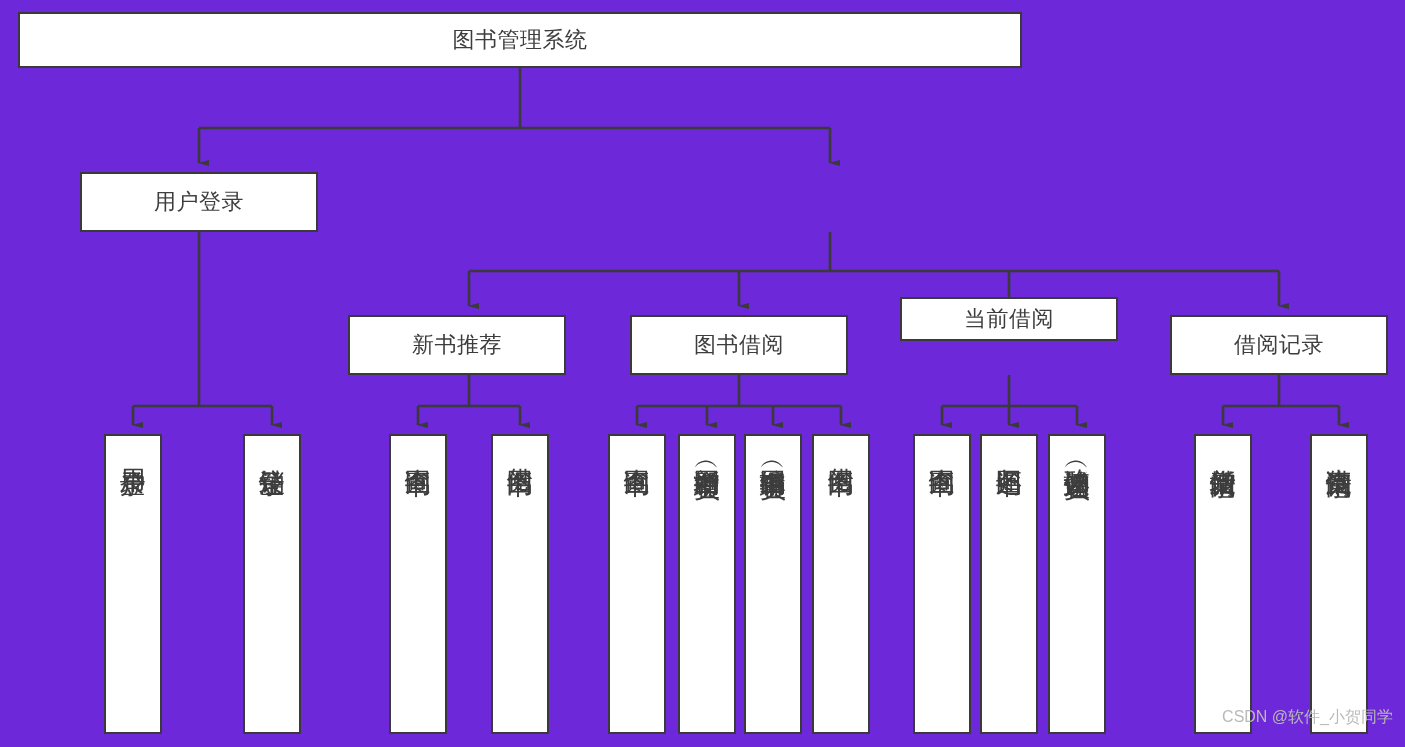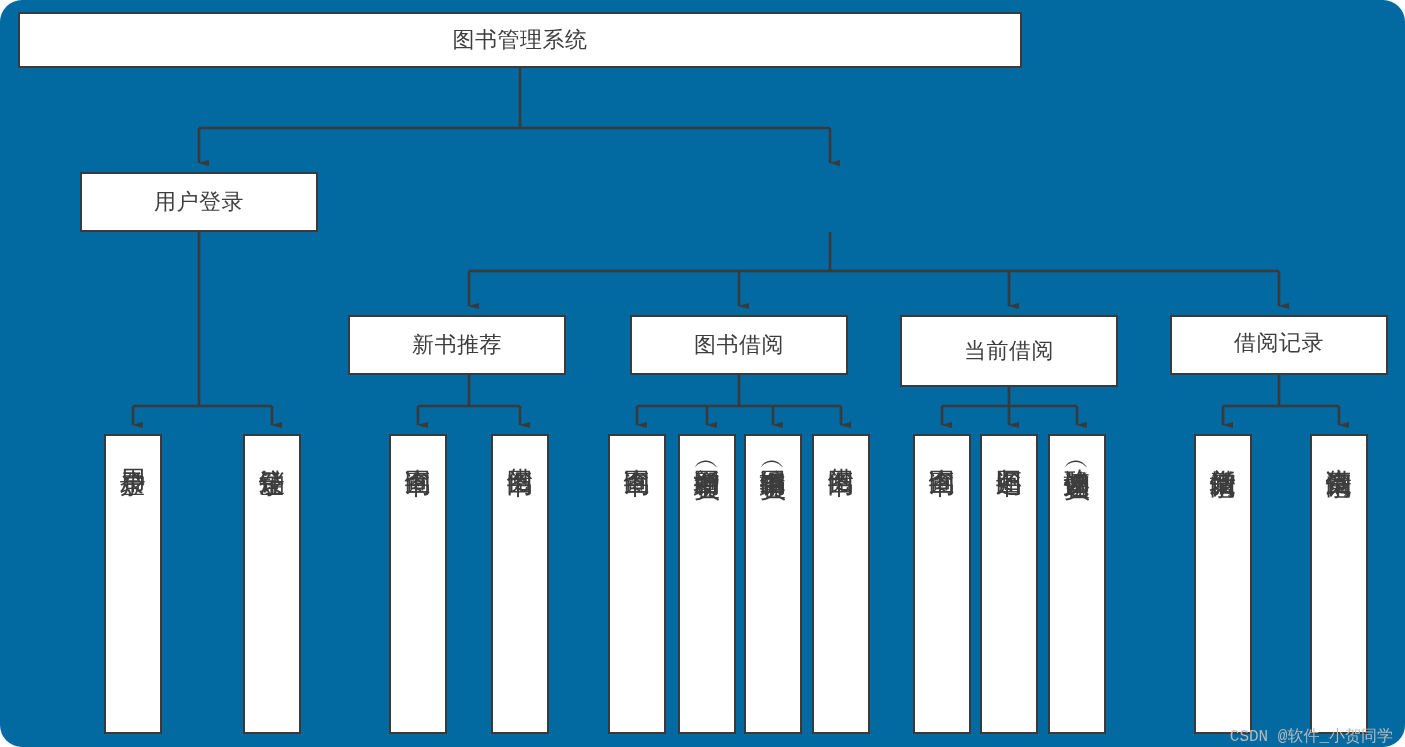--- a/index.html
+++ b/index.html
@@ -8,23 +8,22 @@
     padding: 0;
     background: #ffffff;
   }
   body {
     font-family: "DejaVu Sans", "Liberation Sans", sans-serif;
   }
   #canvas {
     position: relative;
     width: 1405px;
     height: 747px;
-    background: #0369a1;
+    background: #6d28d9;
     overflow: hidden;
-    border-radius: 22px;
   }
   svg.edges {
     position: absolute;
     left: 0;
     top: 0;
     width: 1405px;
     height: 747px;
     pointer-events: none;
   }
   .node {
@@ -58,26 +57,26 @@
     writing-mode: vertical-rl;
     text-orientation: upright;
     font-size: 26px;
     line-height: 1.02;
     letter-spacing: 1px;
     white-space: nowrap;
   }
   .watermark {
     position: absolute;
     right: 12px;
-    bottom: 0;
+    bottom: 19px;
     font-size: 16px;
     color: #b9b9b9;
     z-index: 5;
     white-space: nowrap;
-    font-family: Liberation Mono, monospace;
+    font-family: Liberation Sans, sans-serif;
   }
 </style>
 </head>
 <body>
 
 <div id="canvas">
 
   <svg class="edges" viewBox="0 0 1405 747" xmlns="http://www.w3.org/2000/svg">
     <defs>
       <marker id="arrow" markerWidth="10" markerHeight="12" refX="3" refY="10" orient="auto" markerUnits="userSpaceOnUse">
@@ -138,25 +137,25 @@
 
 
   <div class="node horiz" style="left:348px; top:315px; width:218px; height:60px;">
     <span class="label">新书推荐</span>
   </div>
 
   <div class="node horiz" style="left:630px; top:315px; width:218px; height:60px;">
     <span class="label">图书借阅</span>
   </div>
 
-  <div class="node horiz" style="left:900px; top:315px; width:218px; height:72px;">
+  <div class="node horiz" style="left:900px; top:297px; width:218px; height:44px;">
     <span class="label">当前借阅</span>
   </div>
 
-  <div class="node horiz" style="left:1170px; top:315px; width:218px; height:60px;font-family:Liberation Mono, monospace;">
+  <div class="node horiz" style="left:1170px; top:315px; width:218px; height:60px;">
     <span class="label">借阅记录</span>
   </div>
 
   <div class="node vert" style="left:104px; top:434px; width:58px; height:300px;">
     <span class="label">用户登录</span>
   </div>
 
   <div class="node vert" style="left:243px; top:434px; width:58px; height:300px;">
     <span class="label">注销登录</span>
   </div>

